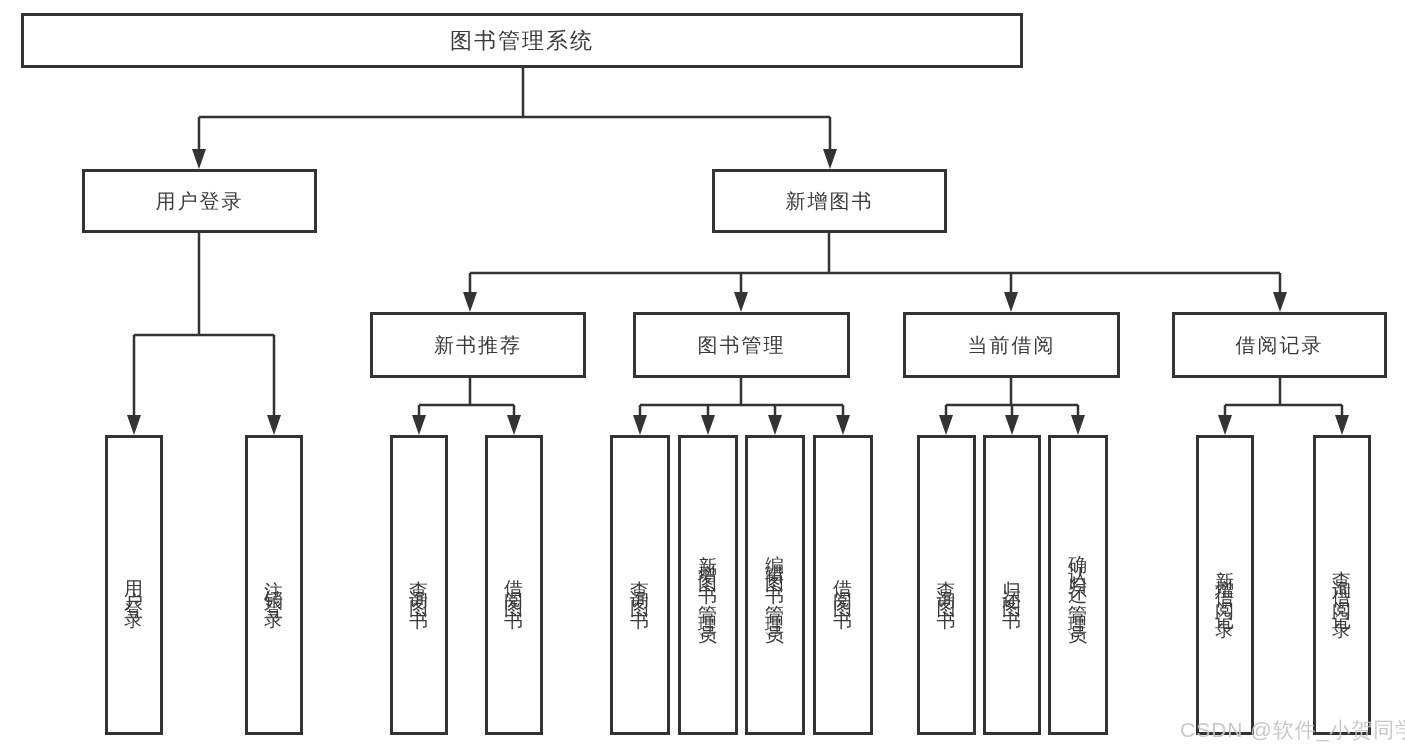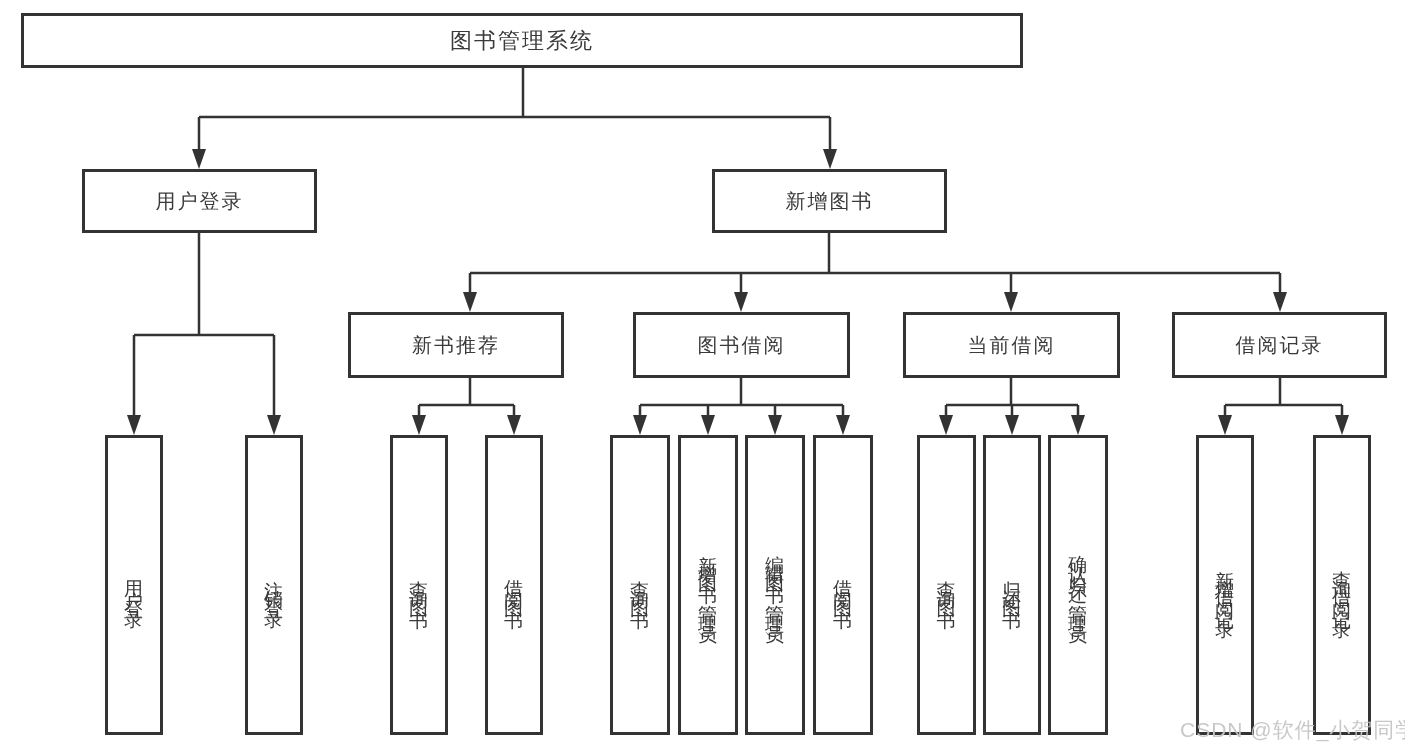--- a/index.html
+++ b/index.html
@@ -97,22 +97,22 @@
       <polygon points="1218,415 1232,415 1225,435"></polygon>
       <polygon points="1335,415 1349,415 1342,435"></polygon>
     </g>
   </svg>
 
   <div class="node h-node root-node" style="left:21px; top:13px; width:1002px; height:55px;">图书管理系统</div>
 
   <div class="node h-node" style="left:82px; top:169px; width:235px; height:64px;">用户登录</div>
   <div class="node h-node" style="left:712px; top:169px; width:235px; height:64px;">新增图书</div>
 
-  <div class="node h-node" style="left:348px; top:312px; width:216px; height:66px;">新书推荐</div>
-  <div class="node h-node" style="left:633px; top:312px; width:217px; height:66px;">图书借阅</div>
+  <div class="node h-node" style="left:370px; top:312px; width:216px; height:66px;">新书推荐</div>
+  <div class="node h-node" style="left:633px; top:312px; width:217px; height:66px;">图书管理</div>
   <div class="node h-node" style="left:1172px; top:312px; width:215px; height:66px;">借阅记录</div>
   <div class="node h-node" style="left:903px; top:312px; width:217px; height:66px;">当前借阅</div>
 
   <div class="node v-node" style="left:105px; top:435px; width:58px; height:300px;">用户登录</div>
   <div class="node v-node" style="left:245px; top:435px; width:58px; height:300px;">注销登录</div>
 
   <div class="node v-node" style="left:390px; top:435px; width:58px; height:300px;">查询图书</div>
   <div class="node v-node" style="left:485px; top:435px; width:58px; height:300px;">借阅图书</div>
 
   <div class="node v-node" style="left:610px; top:435px; width:60px; height:300px;">查询图书</div>

